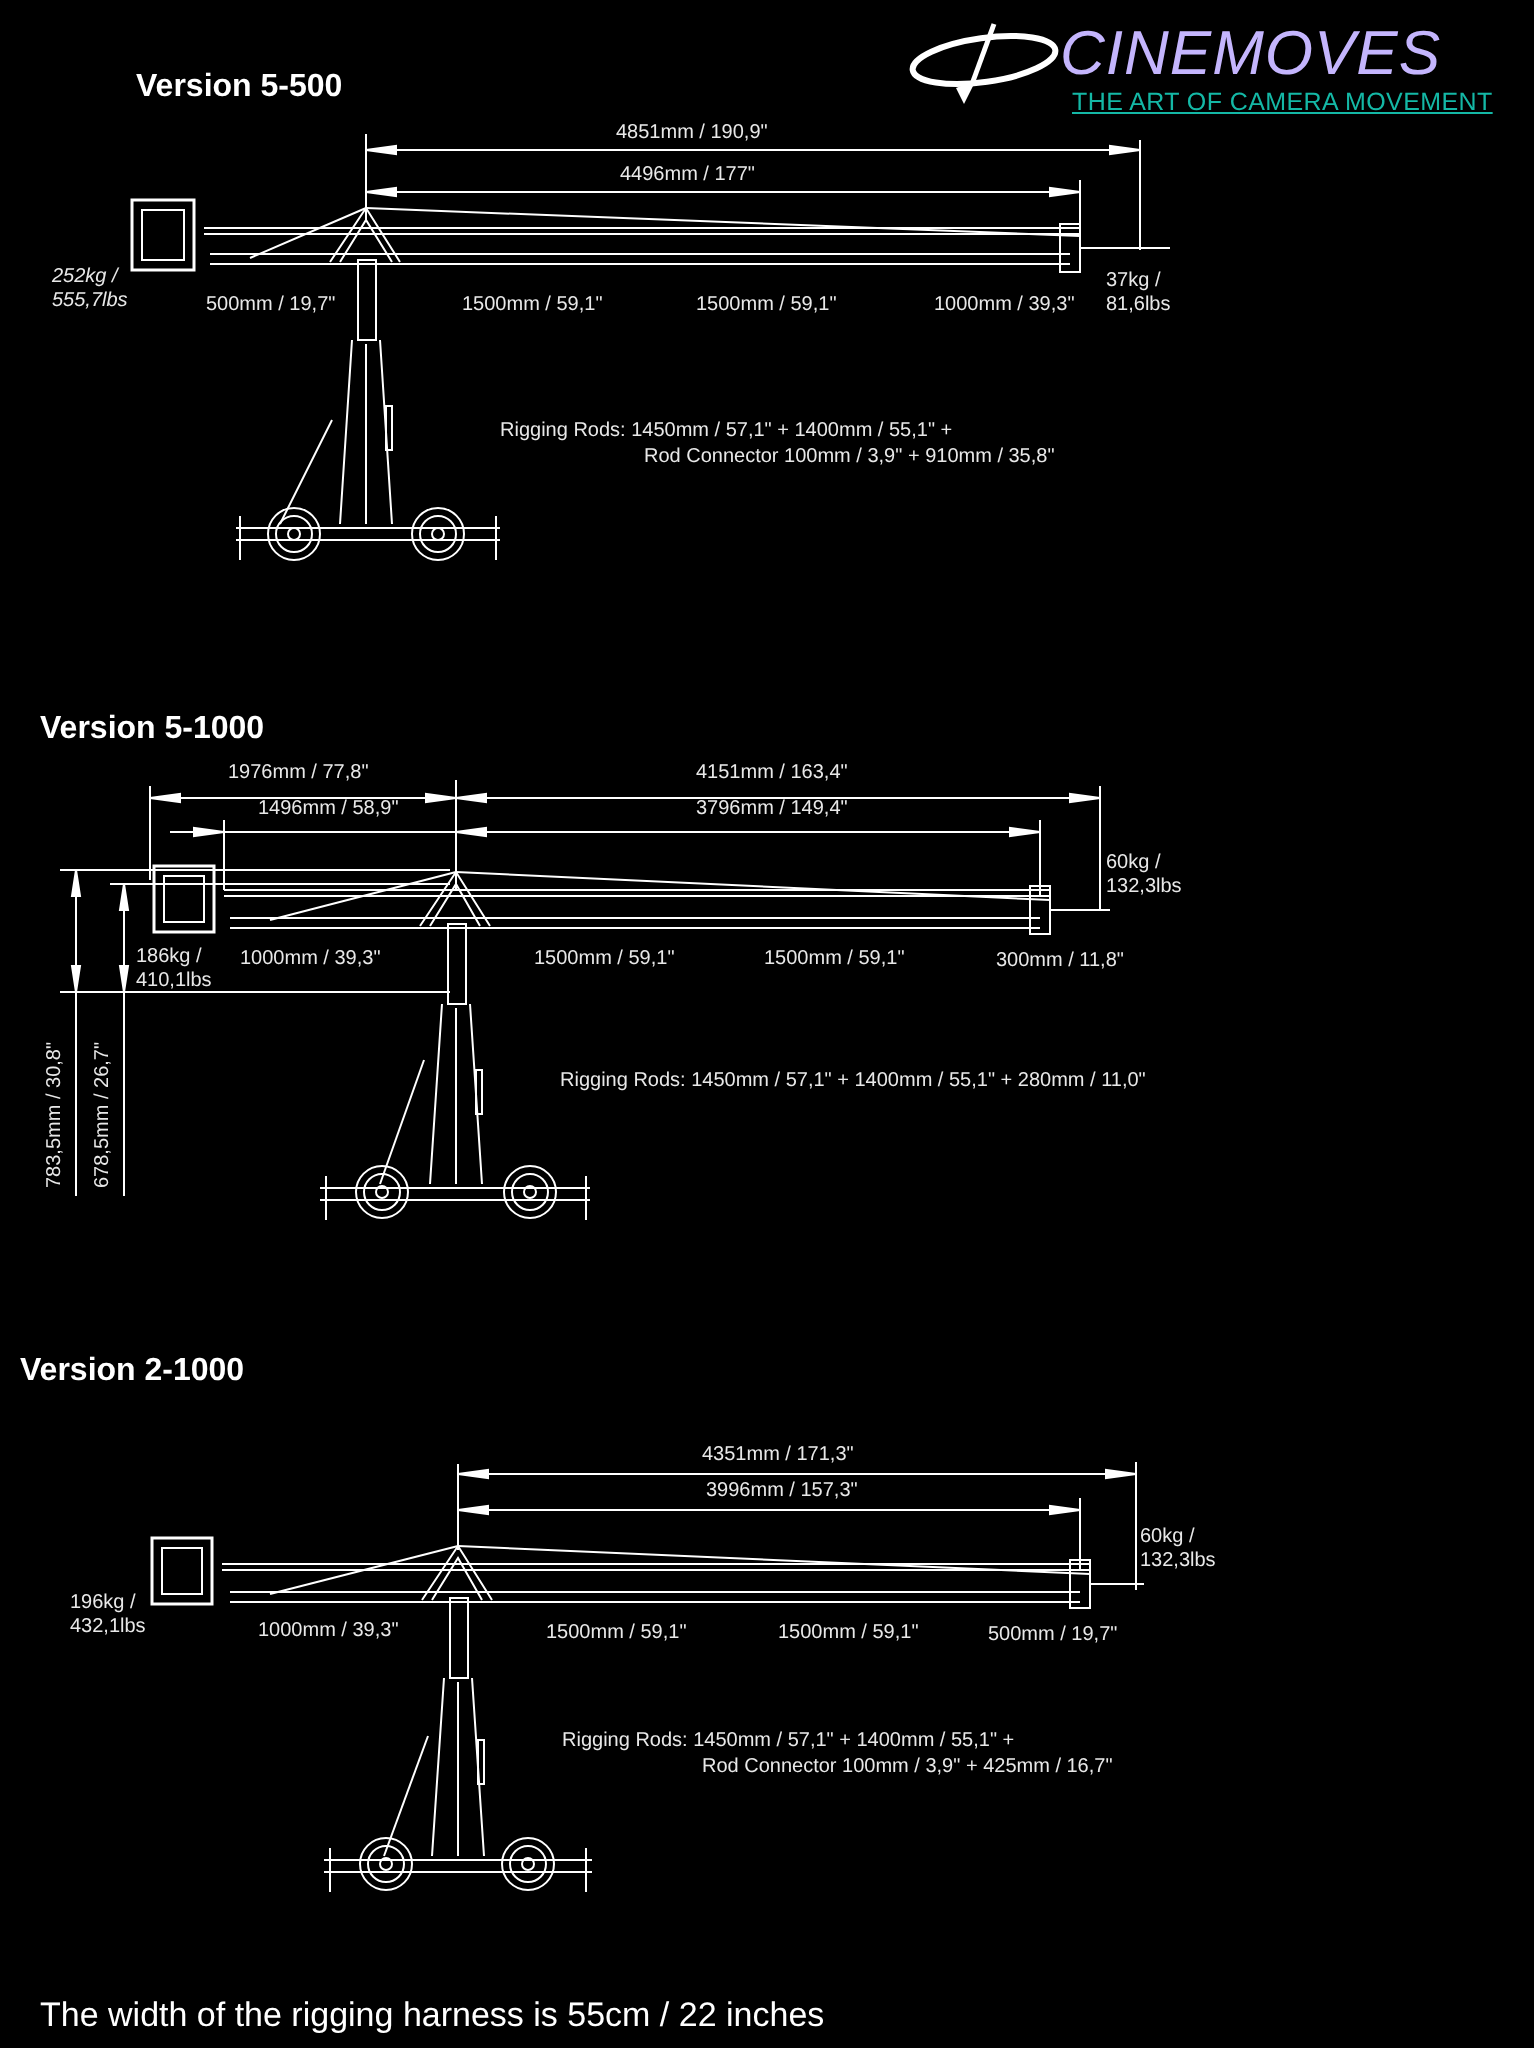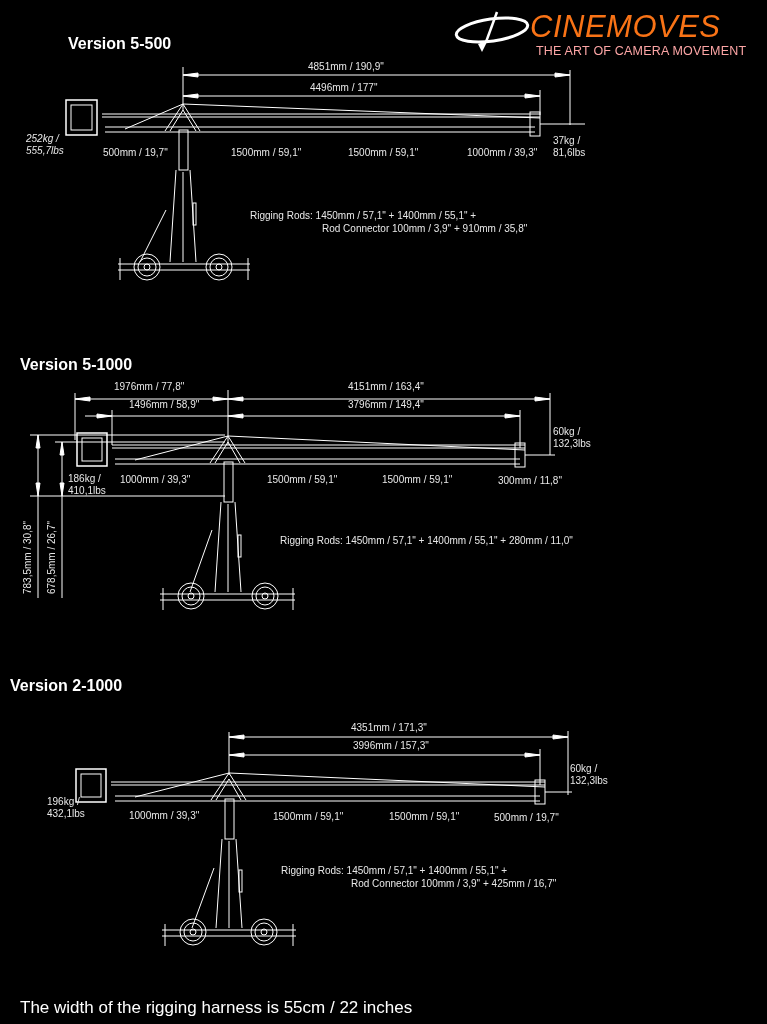--- a/index.html
+++ b/index.html
@@ -4,22 +4,22 @@
 <style>
   html,body{margin:0;padding:0;background:#000;}
   body{width:767px;height:1024px;position:relative;overflow:hidden;color:#fff;font-family:"Liberation Sans",sans-serif;}
   .abs{position:absolute;white-space:nowrap;}
   .title{font-weight:bold;font-size:16px;color:#fff;}
   .lbl{font-size:10px;color:#e8e8e8;line-height:12px;}
   .note{font-size:10px;color:#e8e8e8;line-height:13px;}
   .footer{font-size:17px;color:#fff;}
   .vlbl{font-size:10px;color:#e8e8e8;transform:rotate(-90deg);transform-origin:left top;}
   svg.draw{position:absolute;left:0;top:0;}
-  .logo-main{font-size:31px;font-style:italic;letter-spacing:0.5px;color:#f97316;font-family:"Liberation Sans",sans-serif;}
-  .logo-sub{font-size:12.5px;color:#fca5a5;letter-spacing:0.2px;}
+  .logo-main{font-size:31px;font-style:italic;letter-spacing:0.5px;color:#c4b5fd;font-family:"Liberation Sans",sans-serif;}
+  .logo-sub{font-size:12.5px;color:#14b8a6;letter-spacing:0.2px;text-decoration:underline;}
 </style>
 </head>
 <body>
 
 <div>
   <svg class="draw" width="767" height="70" style="left:0;top:0">
     <ellipse cx="492" cy="30" rx="36" ry="11" fill="none" stroke="#fff" stroke-width="3" transform="rotate(-8 492 30)"></ellipse>
     <line x1="497" y1="12" x2="486" y2="42" stroke="#fff" stroke-width="2.5"></line>
     <polygon points="478,44 488,40 482,52" fill="#fff"></polygon>
   </svg>
@@ -215,21 +215,21 @@
   <div class="abs vlbl" style="left:46px;top:594px;">678,5mm / 26,7"</div>
   <div class="abs note" style="left:280px;top:534px;">
     <div>Rigging Rods: 1450mm / 57,1" + 1400mm / 55,1" + 280mm / 11,0"</div>
   </div>
 </section>
 
 <section>
   <div class="abs title" style="left:10px;top:677px;">Version 2-1000</div>
   <div class="abs lbl" style="left:351px;top:722px;">4351mm / 171,3"</div>
   <div class="abs lbl" style="left:353px;top:740px;">3996mm / 157,3"</div>
-  <div class="abs lbl" style="left:47px;top:796px;">
+  <div class="abs lbl" style="left:35px;top:796px;">
     <div>196kg /</div>
     <div>432,1lbs</div>
   </div>
   <div class="abs lbl" style="left:129px;top:810px;">1000mm / 39,3"</div>
   <div class="abs lbl" style="left:273px;top:811px;">1500mm / 59,1"</div>
   <div class="abs lbl" style="left:389px;top:811px;">1500mm / 59,1"</div>
   <div class="abs lbl" style="left:494px;top:812px;">500mm / 19,7"</div>
   <div class="abs lbl" style="left:570px;top:763px;">
     <div>60kg /</div>
     <div>132,3lbs</div>

